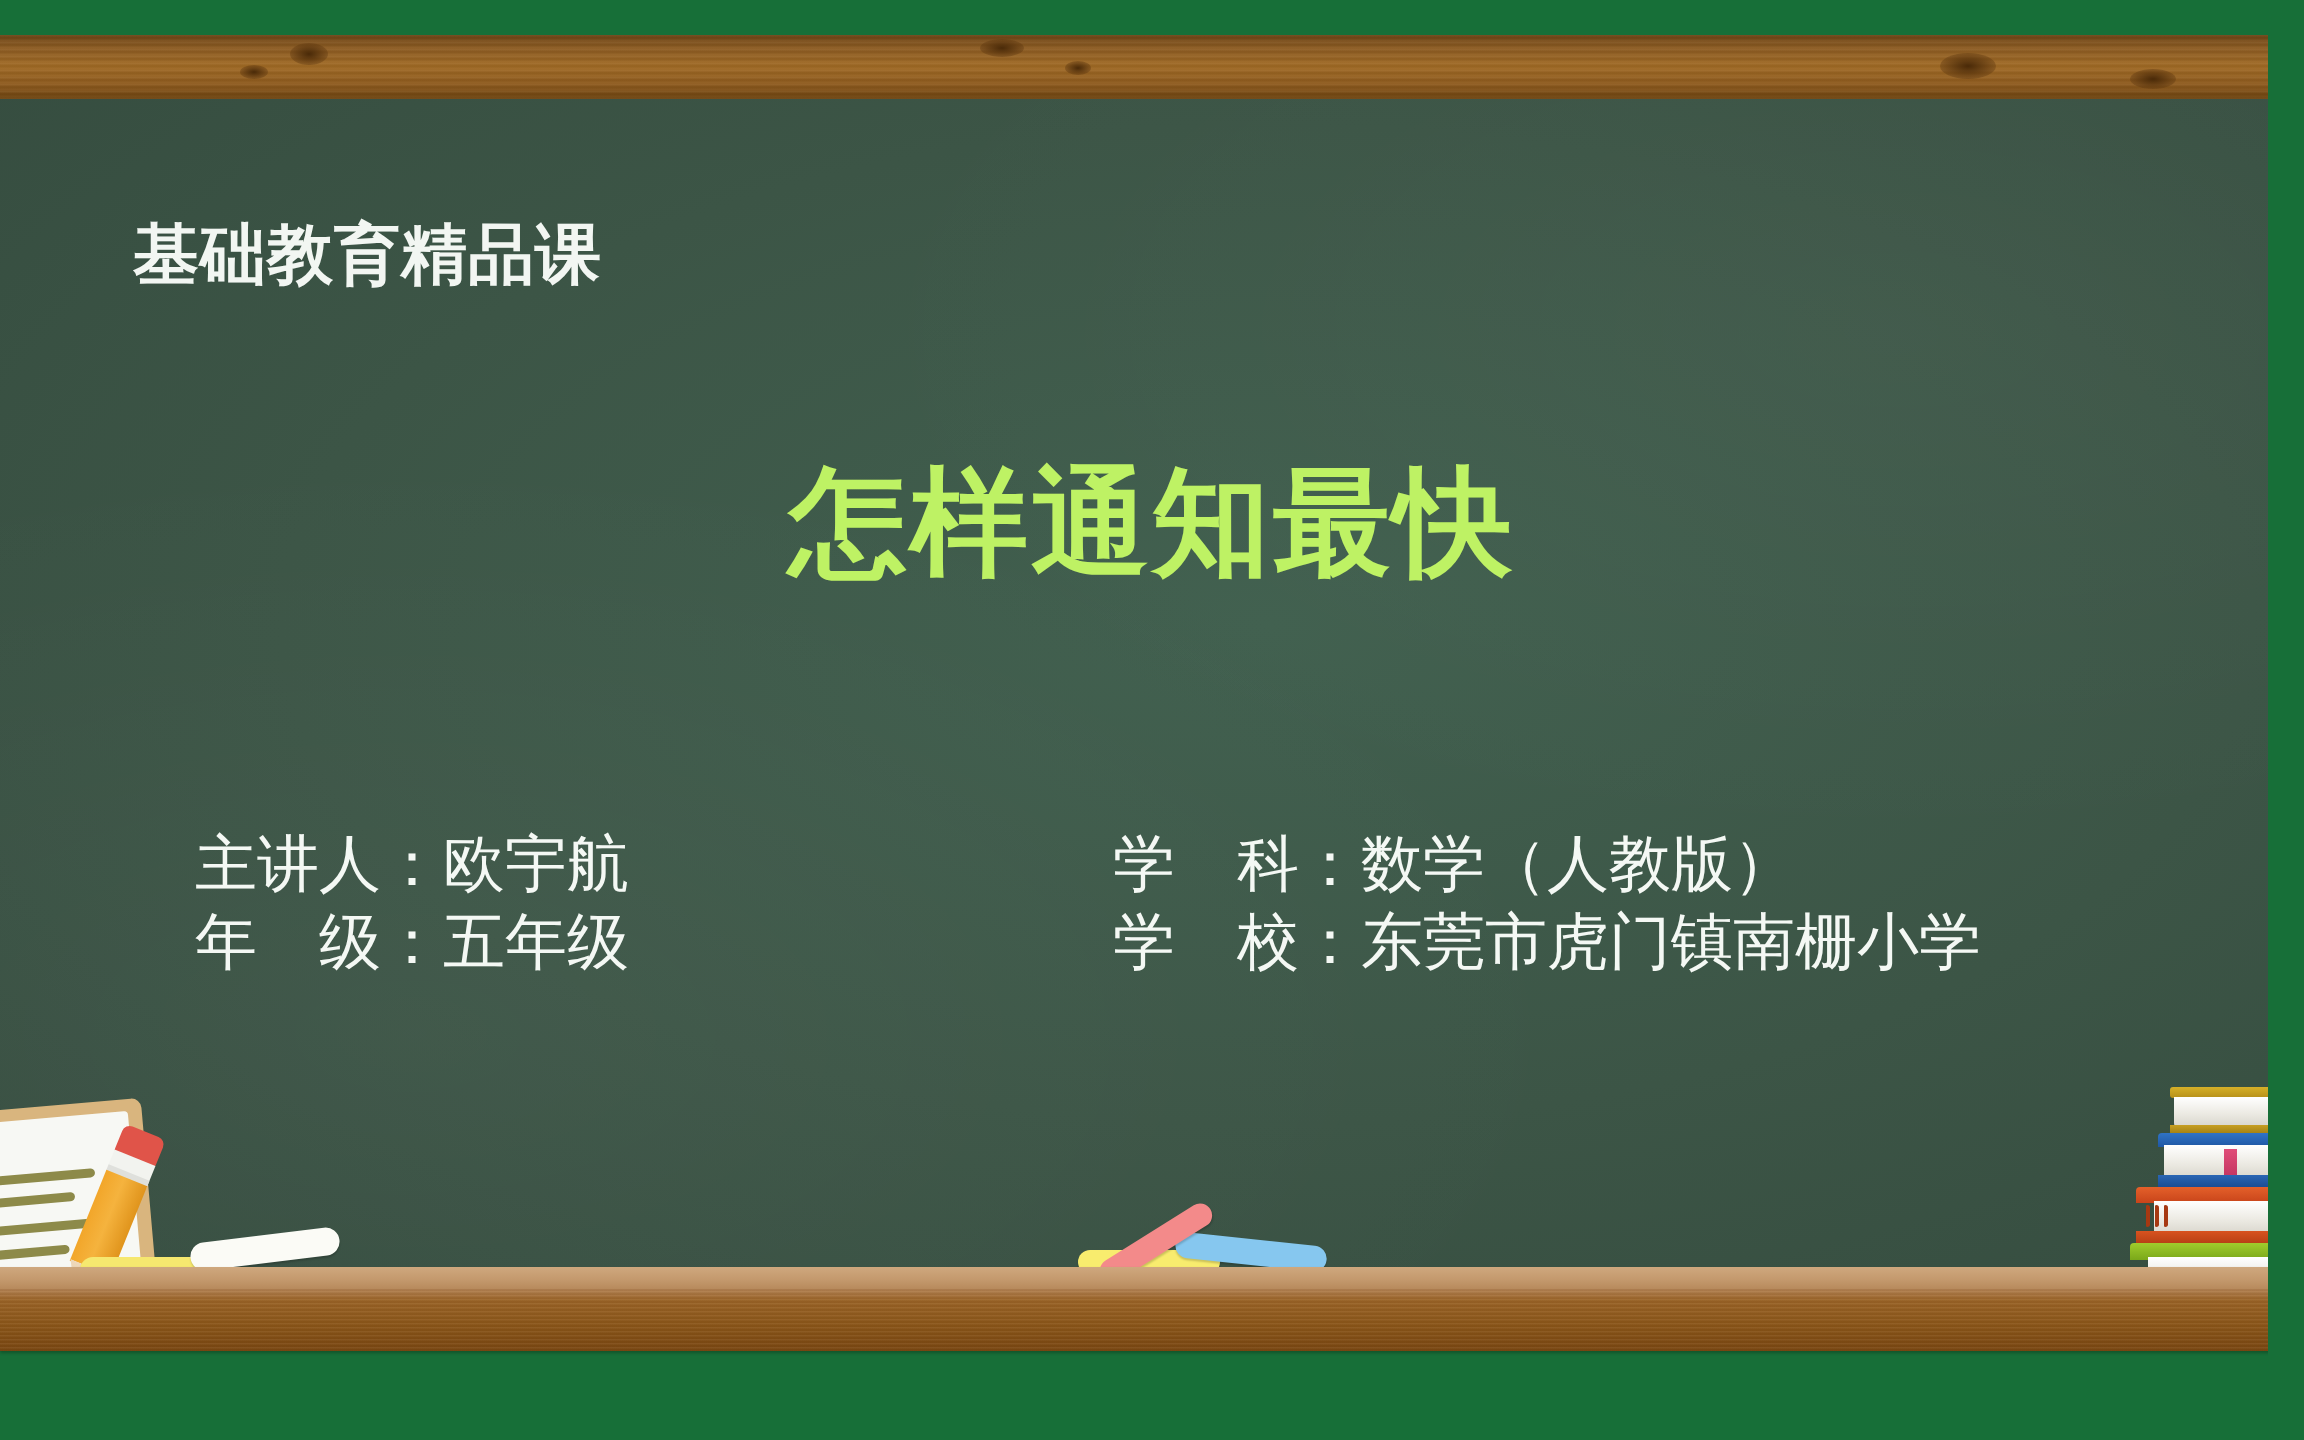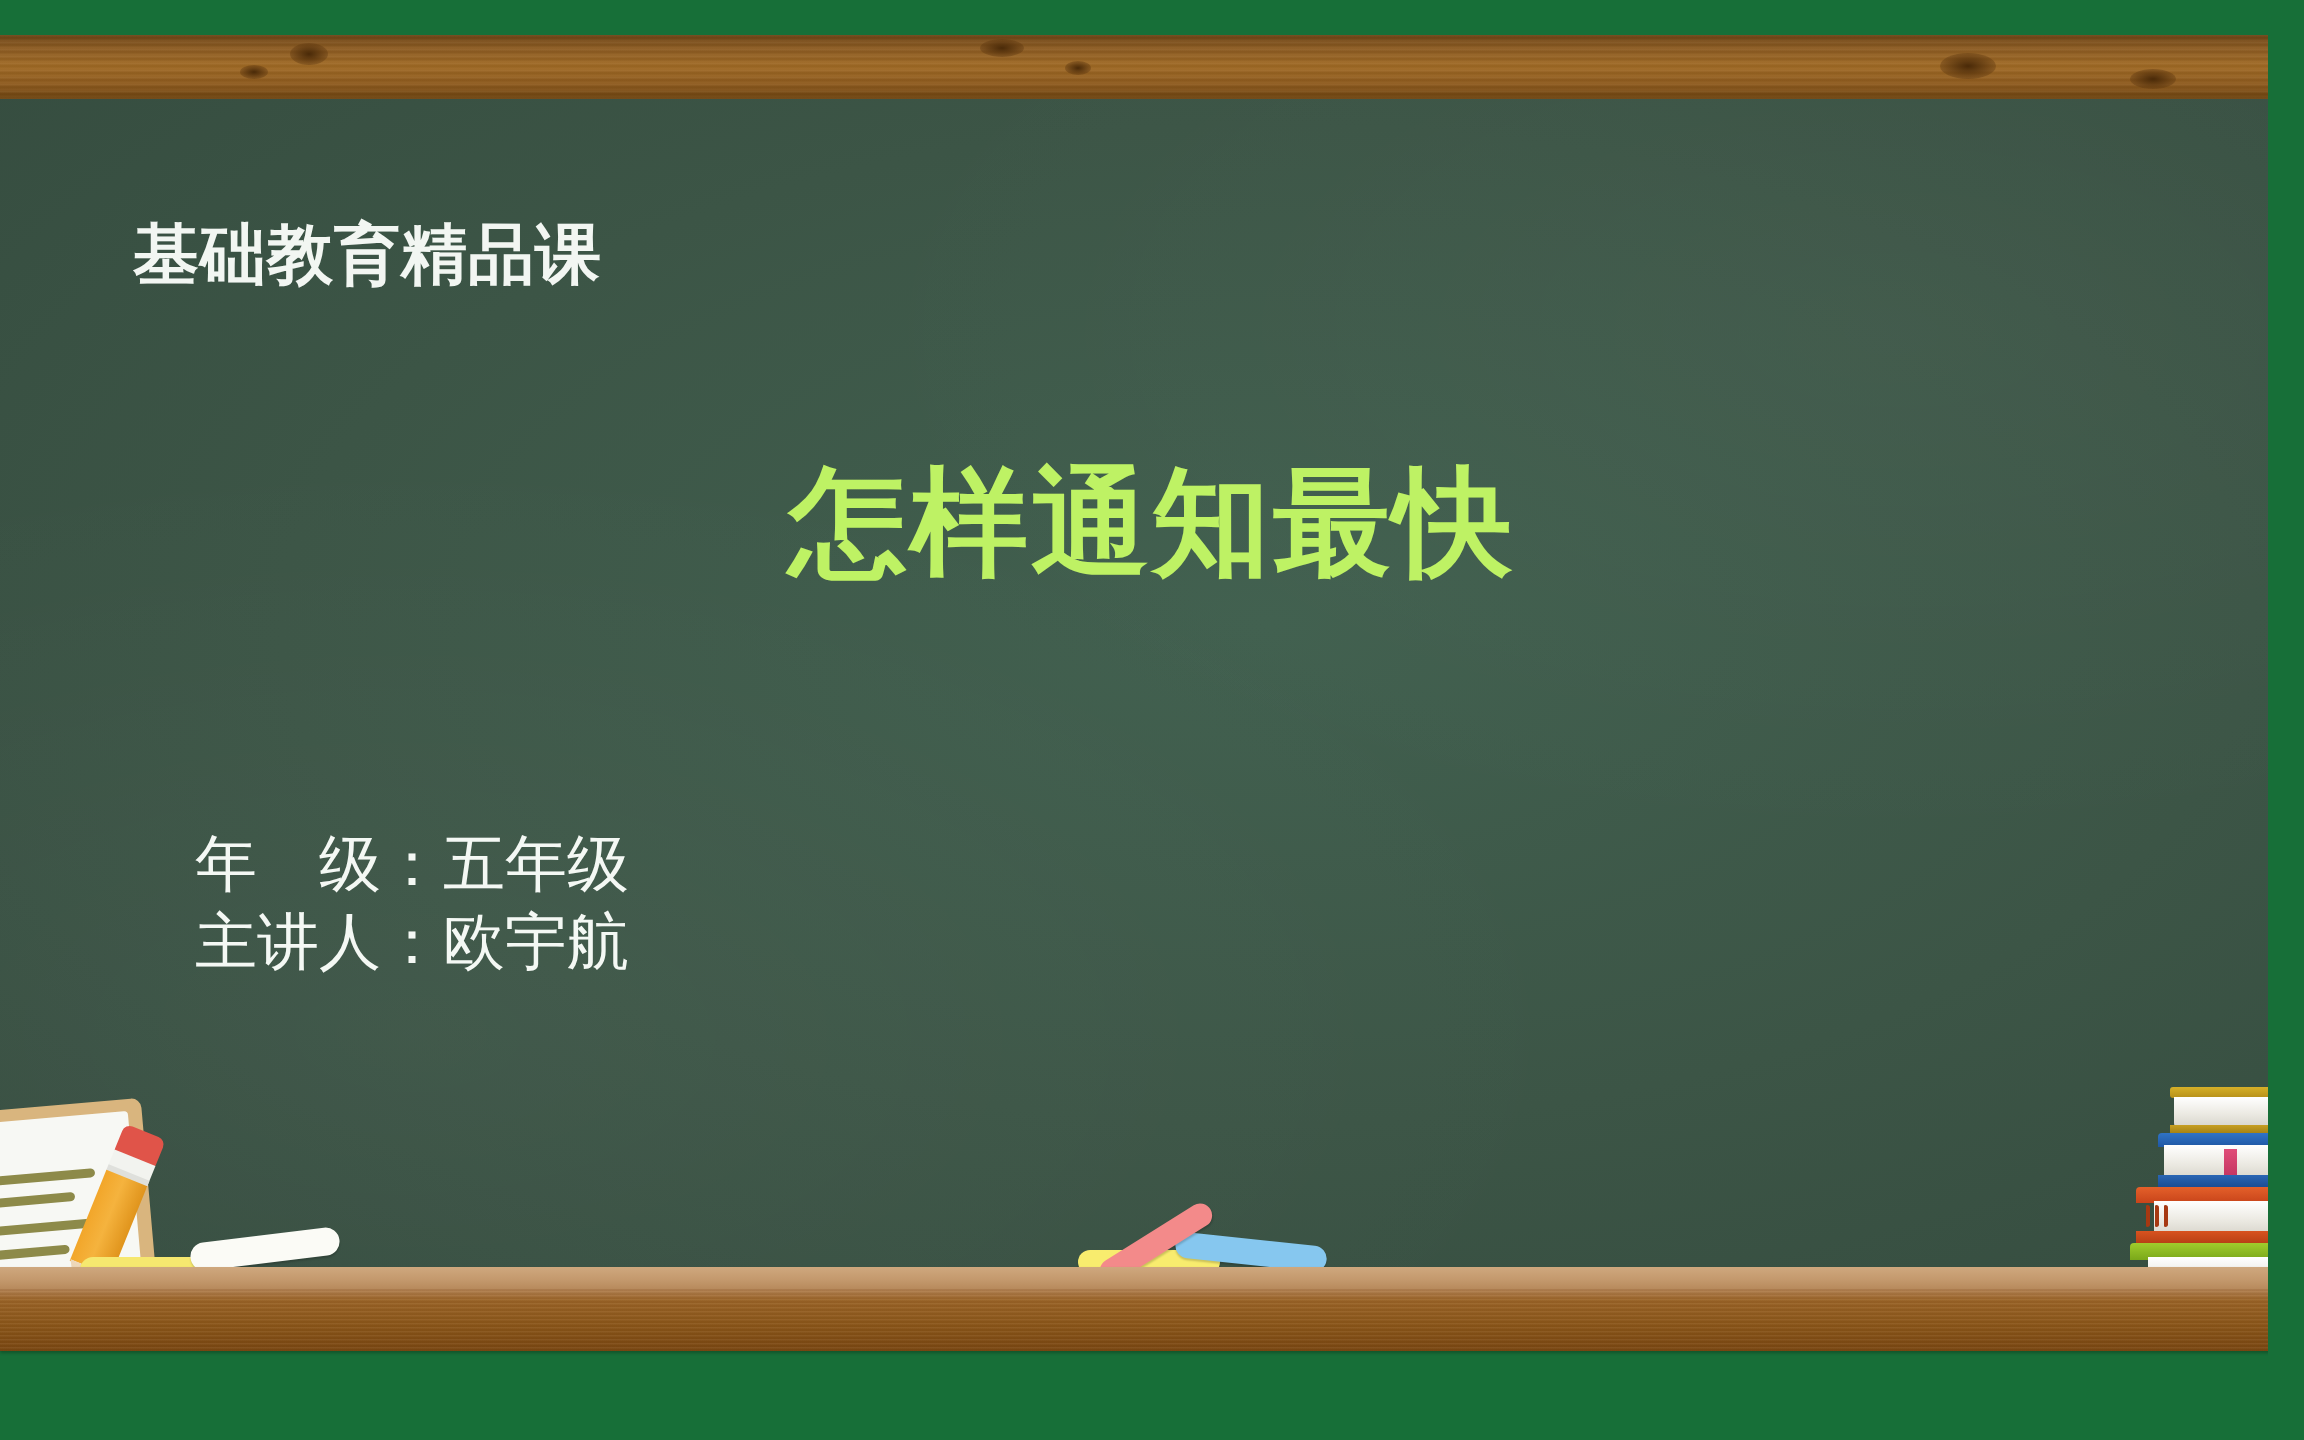--- a/index.html
+++ b/index.html
@@ -159,27 +159,35 @@
   <div class="board"></div>
 
   <div class="eyebrow">基础教育精品课</div>
 
   <div class="maintitle">怎样通知最快</div>
 
   <div class="info">
 
     <div class="col col-left">
       <div class="row">
+        <span class="lbl">主讲人：</span><span class="val">欧宇航</span>
+      </div>
+      <div class="row">
         <span class="lbl">年　级：</span><span class="val">五年级</span>
       </div>
-      <div class="row">
-        <span class="lbl">主讲人：</span><span class="val">欧宇航</span>
-      </div>
     </div>
 
+    <div class="col col-right">
+      <div class="row">
+        <span class="lbl">学　科：</span><span class="val">数学（人教版）</span>
+      </div>
+      <div class="row">
+        <span class="lbl">学　校：</span><span class="val">东莞市虎门镇南栅小学</span>
+      </div>
+    </div>
 
   </div>
 
   <div class="clipboard">
     <div class="cb-back"></div>
     <div class="cb-paper">
       <div class="cb-line cb-l1"></div>
       <div class="cb-line cb-l2"></div>
       <div class="cb-line cb-l3"></div>
       <div class="cb-line cb-l4"></div>

